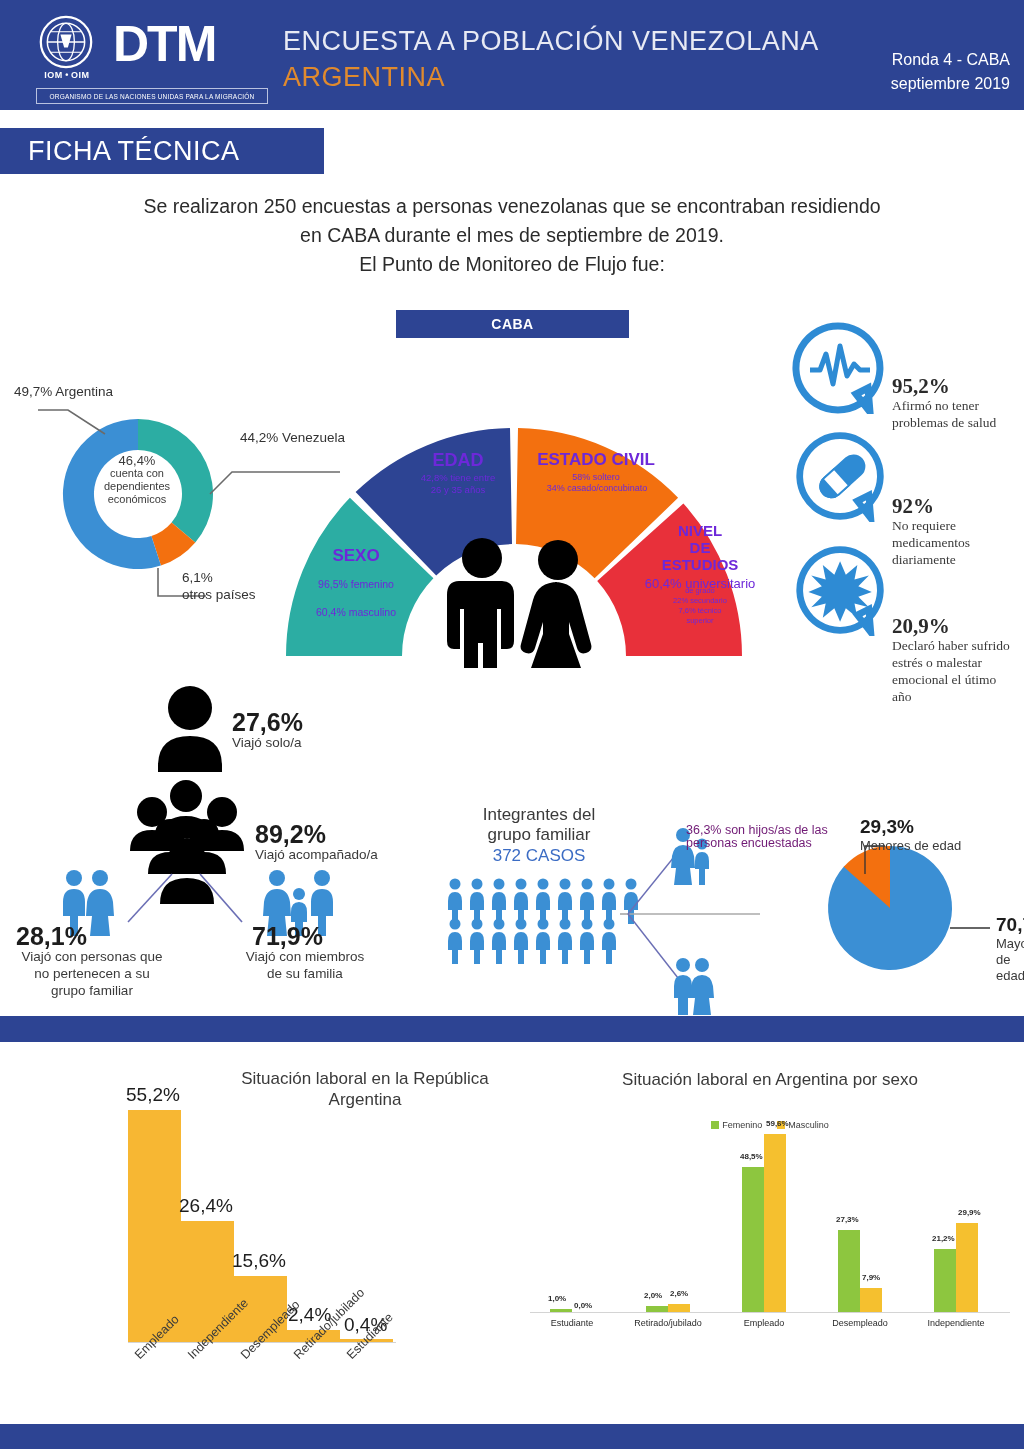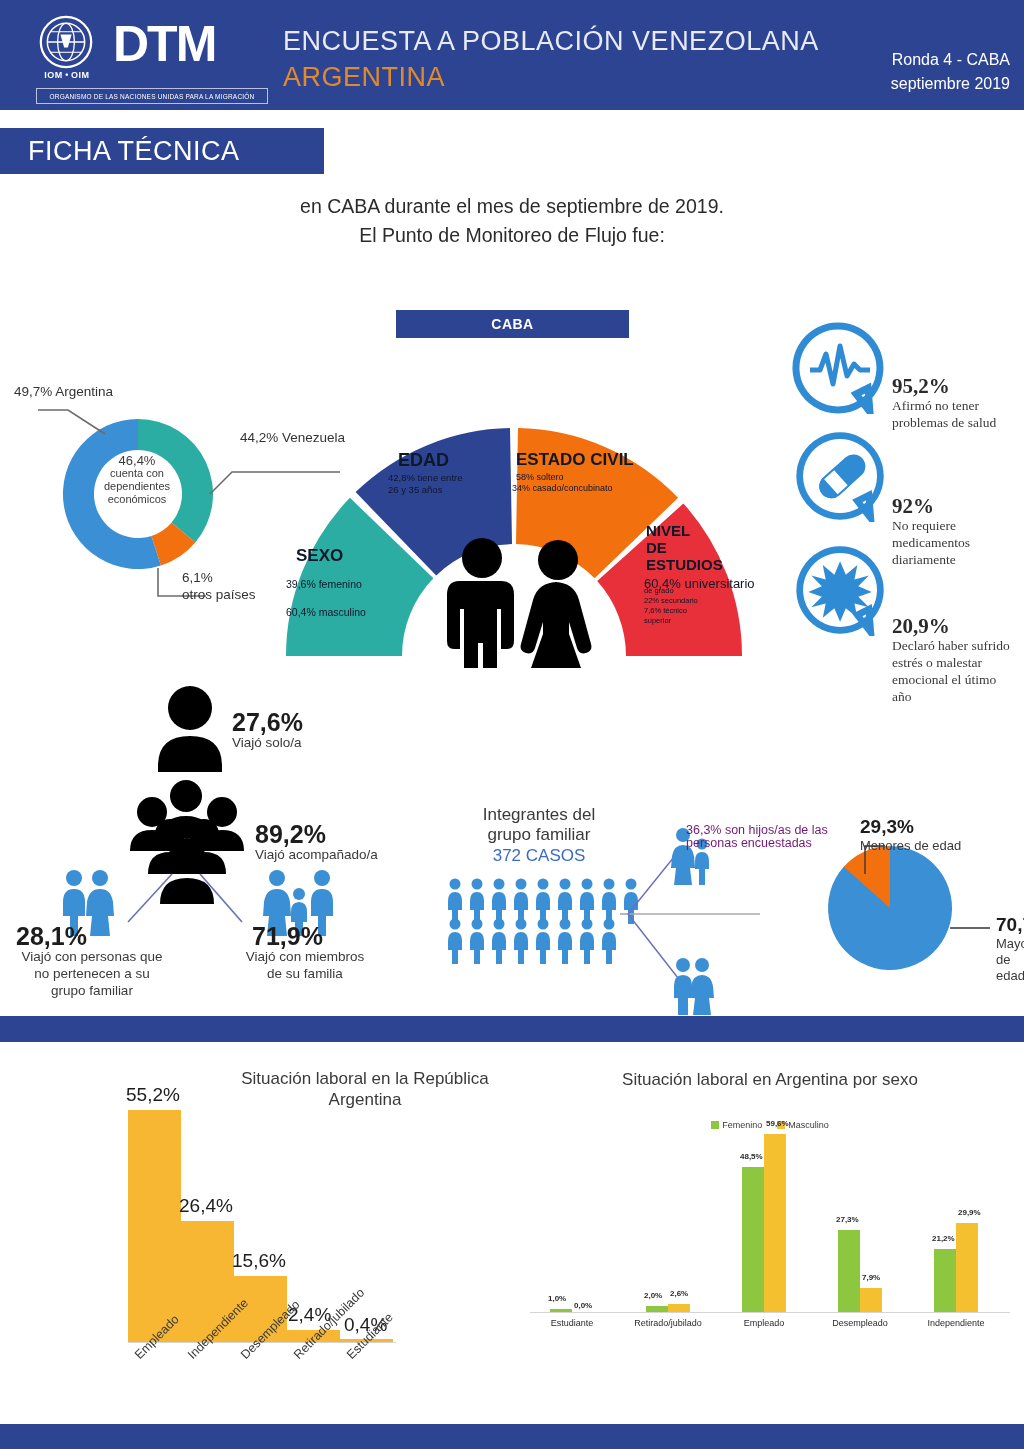--- a/index.html
+++ b/index.html
@@ -69,21 +69,21 @@
   
   .donut-wrap { position:absolute; left:10px; top:372px; width:370px; height:250px; }
   .donut-lbl { position:absolute; font-size:13.5px; color:#333; white-space:nowrap;}
   .donut-center {
     position:absolute; left:62px; top:82px; width:130px; text-align:center;
     font-size:11px; line-height:13px; color:#3b3b3b;
   }
 
   
   .fan { position:absolute; left:258px; top:418px; width:520px; height:250px; }
-  .fan-lbl { position:absolute; color:#0f172a; }
+  .fan-lbl { position:absolute; text-align:center; color:#6d28d9; }
   .fan-title { font-weight:bold; }
 
   
   .health { position:absolute; left:790px; top:322px; width:234px; height:420px;font-family:Liberation Serif, serif; }
   .h-item { position:absolute; }
   .h-pct { font-size:21px; font-weight:bold; color:#2b2b2b; }
   .h-desc { font-size:13.5px; line-height:17px; color:#3a3a3a; }
 
   
   .travel { position:absolute; left:0px; top:682px; width:440px; height:330px; }
@@ -150,20 +150,21 @@
   <div class="hdr-sub">ARGENTINA</div>
   <div class="hdr-round">
     <div>Ronda 4 - CABA</div>
     <div>septiembre 2019</div>
   </div>
 </div>
 
 <div class="ficha">FICHA TÉCNICA</div>
 
 <div class="intro">
+  <div>Se realizaron 250 encuestas a personas venezolanas que se encontraban residiendo</div>
   <div>en CABA durante el mes de septiembre de 2019.</div>
   <div>El Punto de Monitoreo de Flujo fue:</div>
 </div>
 
 <div class="caba-pill">CABA</div>
 
 <div class="donut-wrap">
   <svg width="370" height="250" viewBox="0 0 370 250">
 
     <g transform="translate(128,122)">
@@ -211,21 +212,21 @@
       <path d="M204 163 h40 q12 0 12 14 v46 q0 8 -7 8 h-6 v-40 h-4 v78 q0 7 -7 7 t-7 -7 v-44 h-5 v44 q0 7 -7 7 t-7 -7 v-78 h-4 v40 h-6 q-7 0 -7 -8 v-46 q0 -14 12 -14 z"></path>
 
       <circle cx="300" cy="142" r="20"></circle>
       <path d="M300 164 q-20 0 -25 18 l-12 44 q-2 7 5 9 t9 -5 l8 -26 v12 l-12 34 h18 v64 q0 7 7 7 t7 -7 v-64 h18 l-12 -34 v-12 l8 26 q2 7 9 5 t5 -9 l-12 -44 q-5 -18 -25 -18 z"></path>
     </g>
   </svg>
 
   
   <div class="fan-lbl fan-title" style="left:38px; top:128px; width:120px; font-size:17px;">SEXO</div>
   <div class="fan-lbl" style="left:28px; top:148px; width:140px; font-size:10.5px;margin-top:40px;">60,4% masculino</div>
-  <div class="fan-lbl" style="left:28px; top:160px; width:140px; font-size:10.5px;">39,6% femenino</div>
+  <div class="fan-lbl" style="left:28px; top:160px; width:140px; font-size:10.5px;">96,5% femenino</div>
 
   
   <div class="fan-lbl fan-title" style="left:140px; top:32px; width:120px; font-size:18px;">EDAD</div>
   <div class="fan-lbl" style="left:130px; top:54px; width:140px; font-size:9.5px;">42,8% tiene entre</div>
   <div class="fan-lbl" style="left:130px; top:66px; width:140px; font-size:9.5px;">26 y 35 años</div>
 
   
   <div class="fan-lbl fan-title" style="left:258px; top:32px; width:160px; font-size:17px;">ESTADO CIVIL</div>
   <div class="fan-lbl" style="left:258px; top:54px; width:160px; font-size:9px;">58% soltero</div>
   <div class="fan-lbl" style="left:254px; top:65px; width:170px; font-size:9px;">34% casado/concubinato</div>

